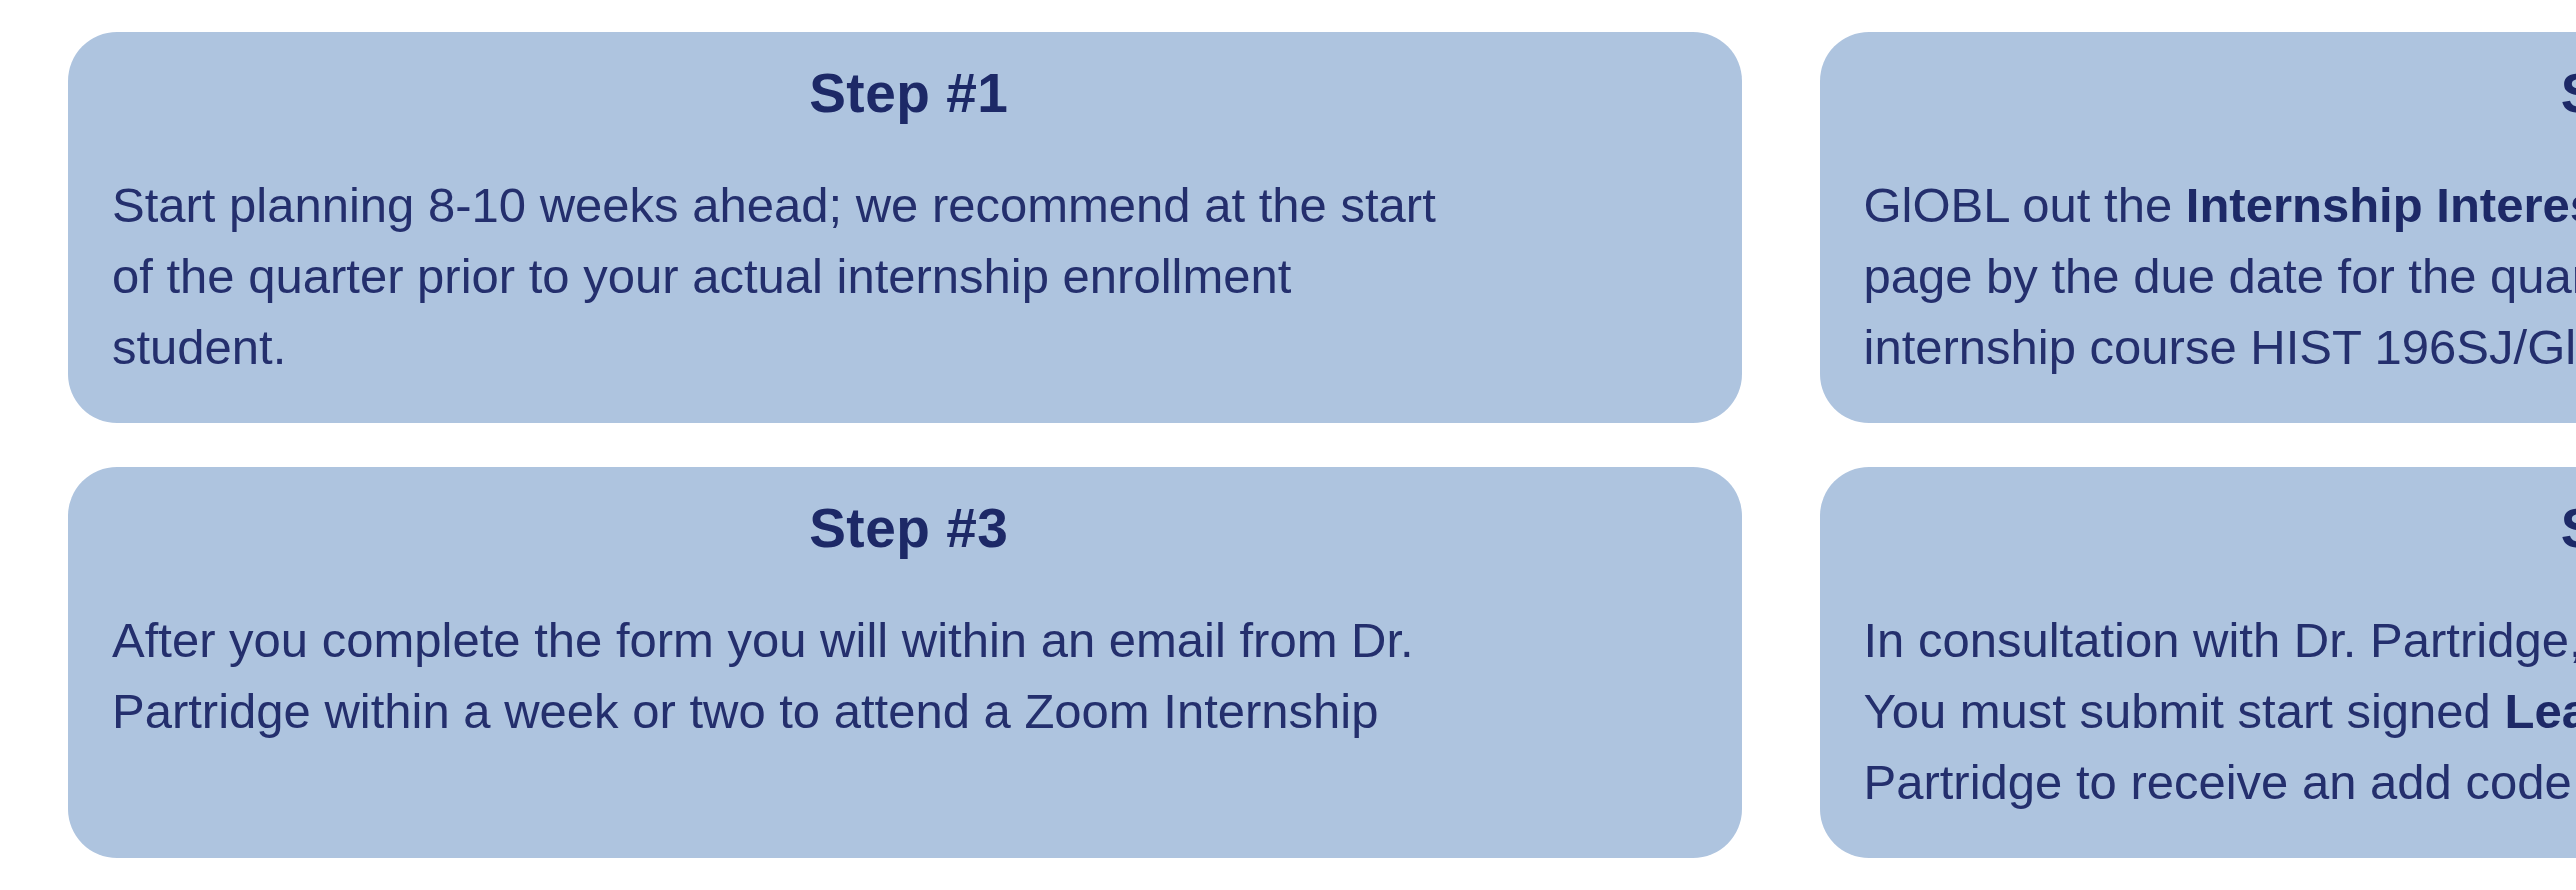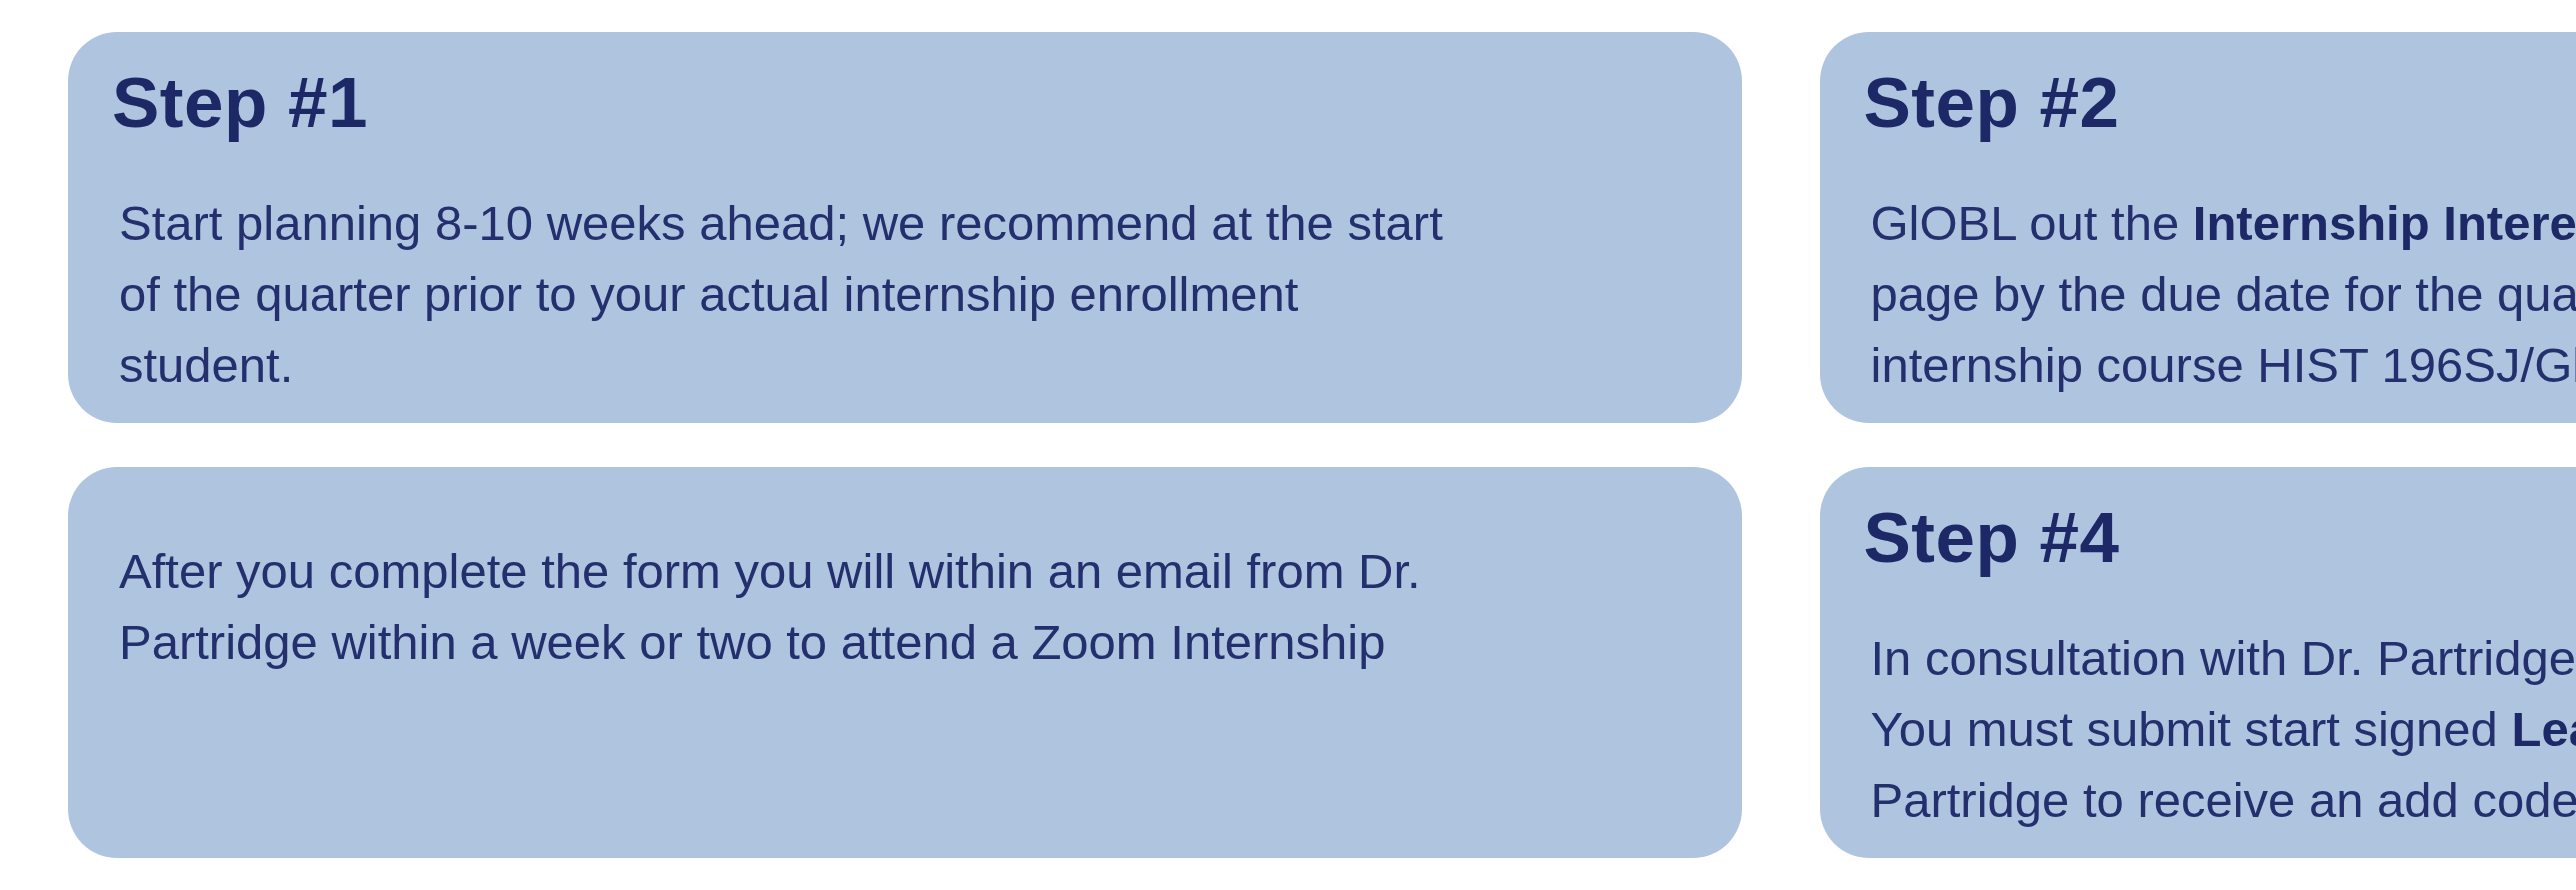--- a/index.html
+++ b/index.html
@@ -28,37 +28,36 @@
   }
   .card {
     box-sizing: border-box;
     background: #aec4df;
     border-radius: 49px;
     padding: 24px 36px 10.3px 44px;
     overflow: hidden;
   }
   .card-title {
     margin: 7.2px 0 0 0;
-    text-align: left;
-    font-size: 71px;
+    text-align: center;
+    font-size: 55px;
     font-weight: bold;
     line-height: 1.12;
     color: #1d2967;
     letter-spacing: 0.5px;
   }
   .card-body {
     margin-top: 45px;
     font-size: 49px;
     line-height: 71px;
     color: #242f6d;
     letter-spacing: 0px;
   }
   .card-body .line {
     white-space: nowrap;
-    margin-left: 7px;
   }
   .card-body .b {
     font-weight: bold;
     color: #1d2967;
   }
 </style>
 </head>
 <body>
 
 <div class="page">
@@ -76,20 +75,21 @@
     <div class="card">
       <h2 class="card-title">Step #2</h2>
       <div class="card-body">
           <div class="line"><span>GlOBL out the </span><span class="b">Internship Interest Form</span></div>
           <div class="line"><span>page by the due date for the quarter you want to enroll in the</span></div>
           <div class="line"><span>internship course HIST 196SJ/GlOBL 196SJ.</span></div>
         </div>
     </div>
 
     <div class="card">
+      <h2 class="card-title">Step #3</h2>
       <div class="card-body">
           <div class="line"><span>After you complete the form you will within an email from Dr.</span></div>
           <div class="line"><span>Partridge within a week or two to attend a Zoom Internship</span></div>
         </div>
     </div>
 
     <div class="card">
       <h2 class="card-title">Step #4</h2>
       <div class="card-body">
           <div class="line"><span>In consultation with Dr. Partridge, you will apply for an internship.</span></div>

